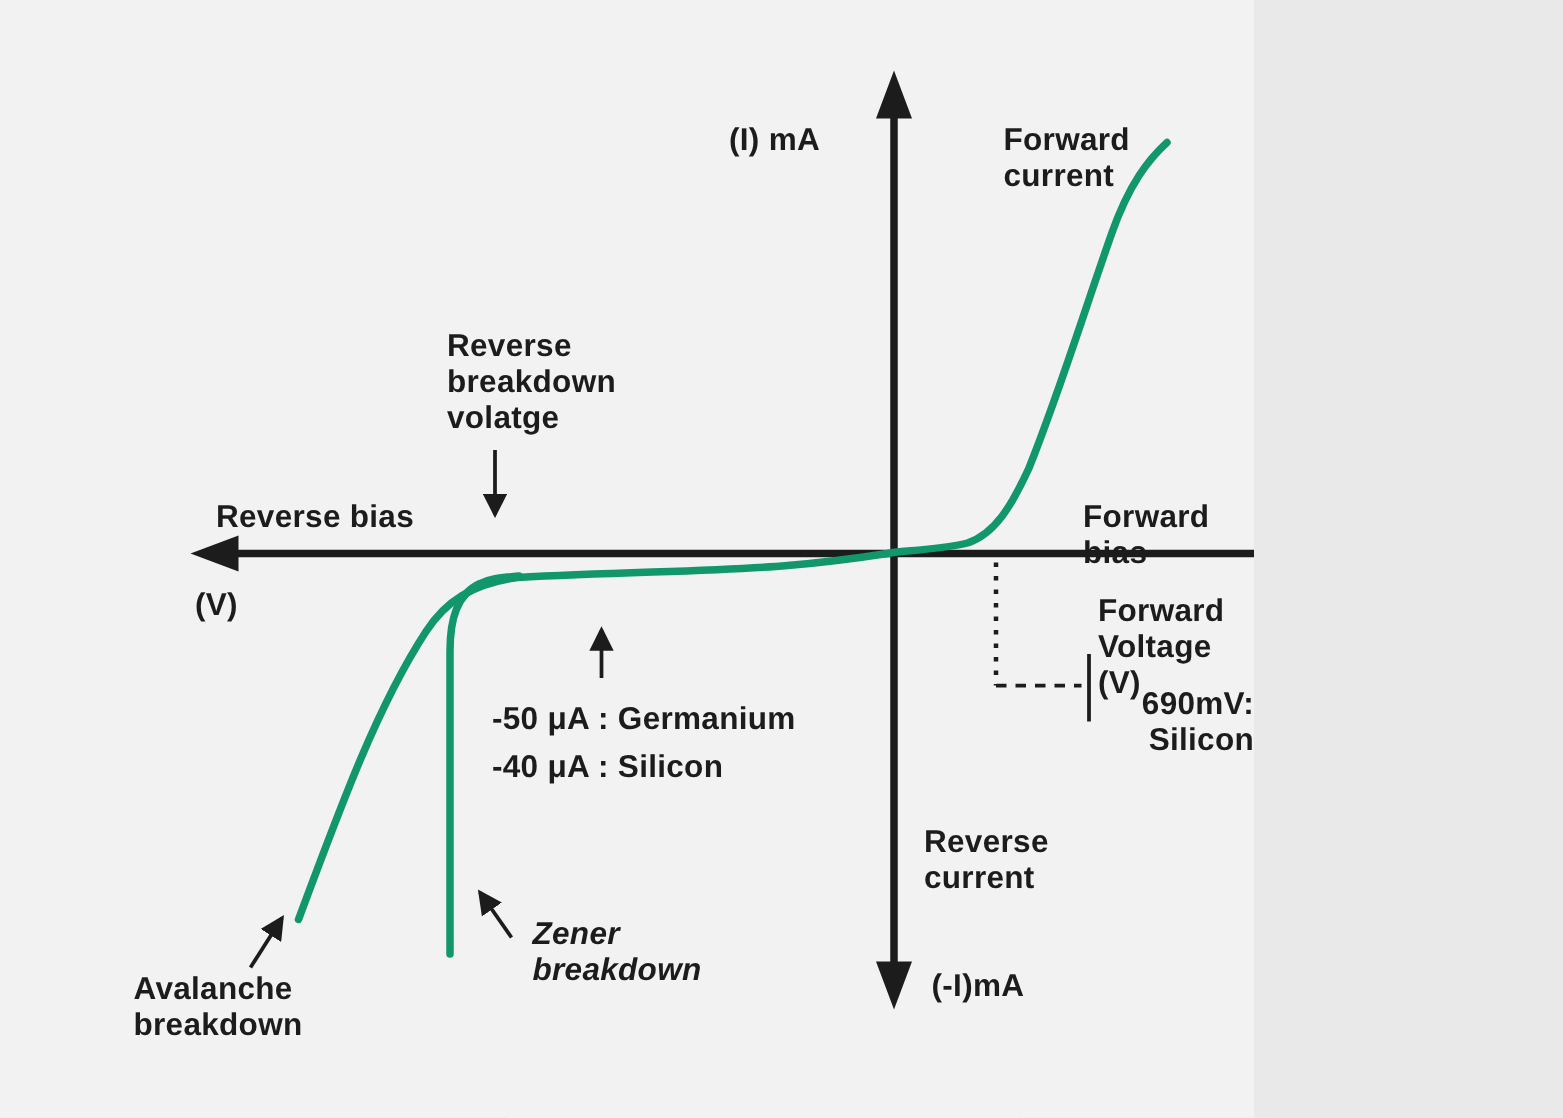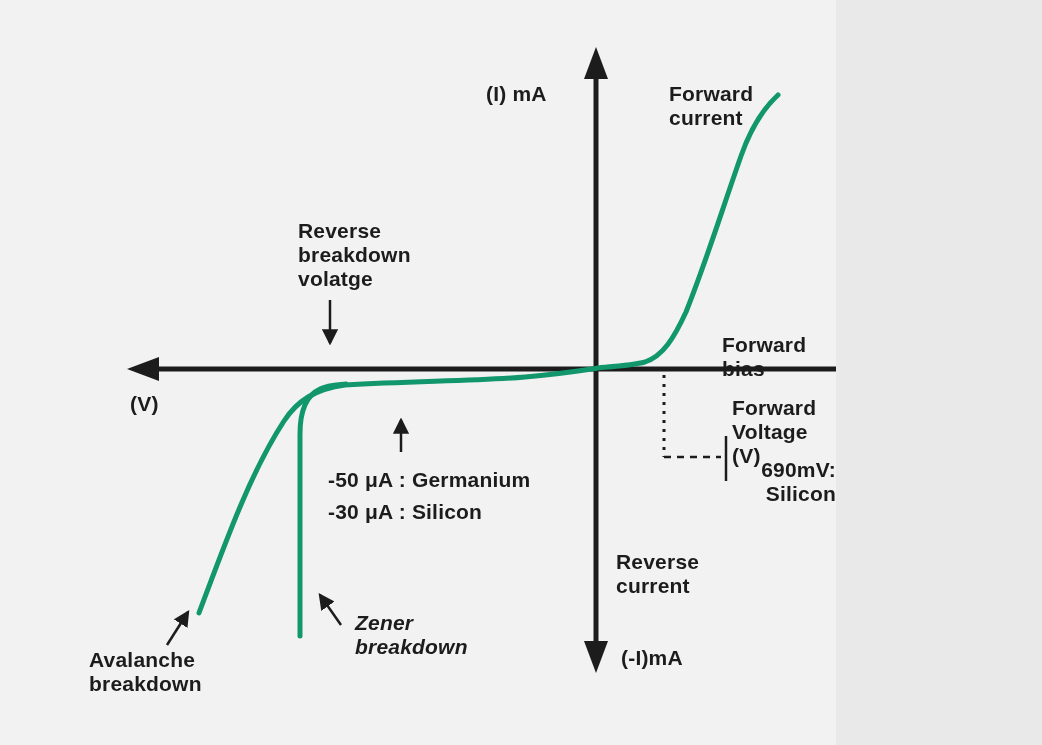--- a/index.html
+++ b/index.html
@@ -83,33 +83,34 @@
 
   <div class="lbl" style="left:486px; top:82px;">(I) mA</div>
 
   <div class="lbl" style="left:624px; top:82px;margin-left:45px;">Forward
 current</div>
 
   <div class="lbl" style="left:298px; top:219px;">Reverse
 breakdown
 volatge</div>
 
+  <div class="lbl" style="left:144px; top:333px;">Reverse bias</div>
 
   <div class="lbl" style="left:130px; top:392px;">(V)</div>
 
   <div class="lbl" style="left:722px; top:333px;">Forward bias</div>
 
   <div class="lbl" style="left:732px; top:396px;">Forward Voltage (V)</div>
 
 
   <div class="lbl" style="left:736px; top:458px;text-align:right;">690mV: Silicon</div>
 
   <div class="lbl" style="left:328px; top:468px;text-align:center;">-50 μA : Germanium</div>
 
-  <div class="lbl" style="left:328px; top:500px;">-30 μA : Silicon</div>
+  <div class="lbl" style="left:328px; top:500px;">-40 μA : Silicon</div>
 
   <div class="lbl" style="left:616px; top:550px;">Reverse
 current</div>
 
   <div class="lbl" style="left:621px; top:646px;">(-I)mA</div>
 
   <div class="lbl" style="left:355px; top:611px;font-style:italic;">Zener
 breakdown</div>
 
   <div class="lbl" style="left:89px; top:648px;">Avalanche

